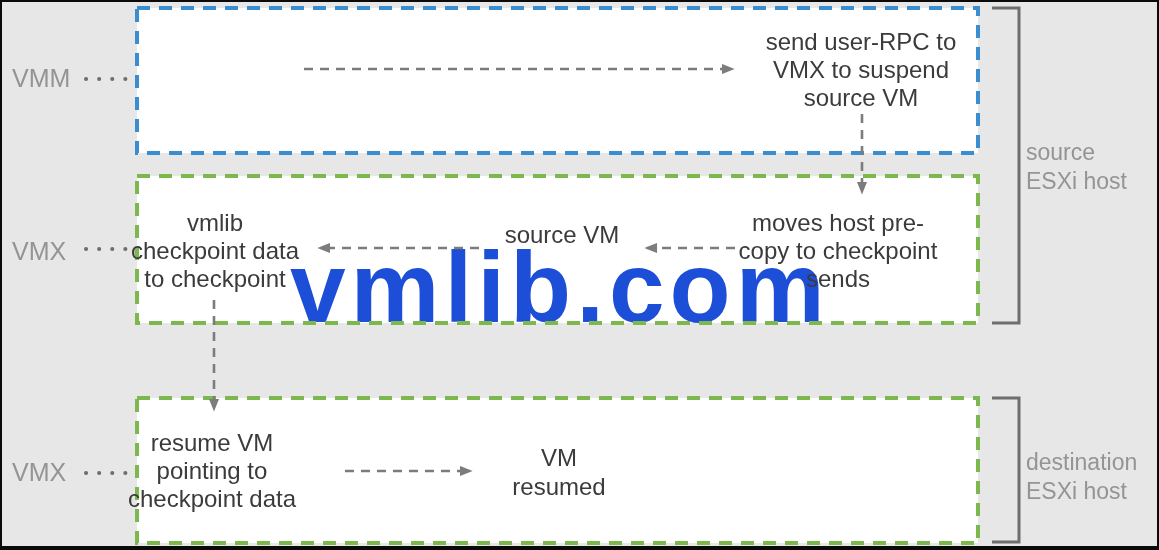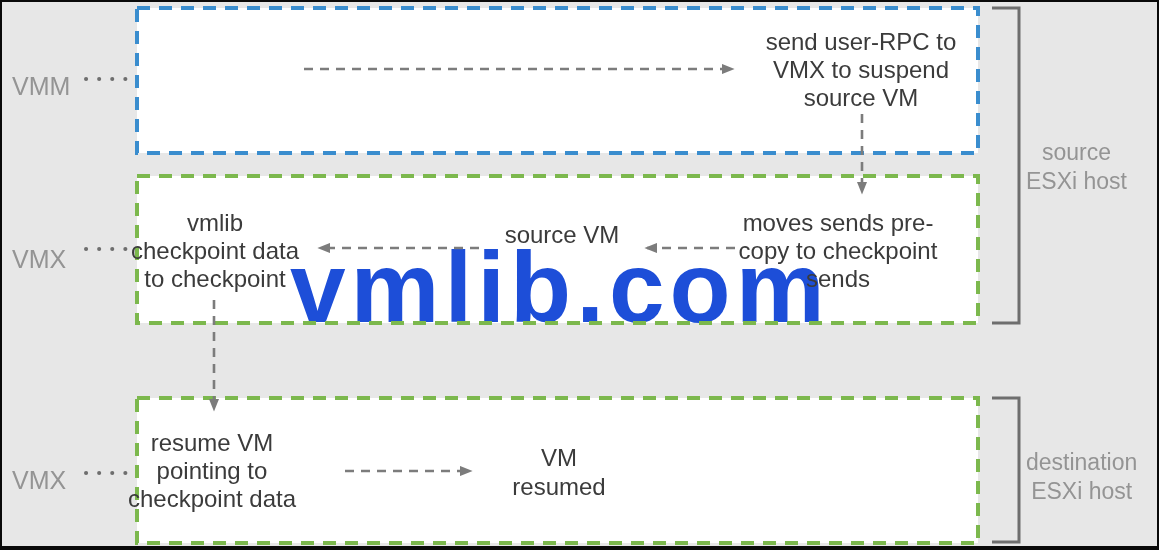--- a/index.html
+++ b/index.html
@@ -19,23 +19,23 @@
   .watermark{
     position:absolute;z-index:2;
     left:288px;top:235px;
     font-size:100px;line-height:100px;
     font-weight:bold;letter-spacing:5px;
     color:#1d4ed8;white-space:nowrap;
   }
   .txt{position:absolute;z-index:4;text-align:center;}
   .node{font-size:24px;line-height:28px;color:#3b3b3b;}
   .node span{display:block;}
-  .lane-label{font-size:25px;line-height:30px;color:#949494;text-align:left;margin-top:8px;}
+  .lane-label{font-size:25px;line-height:30px;color:#949494;text-align:left;}
   .host-label{font-size:23px;line-height:29px;color:#949494;text-align:left;white-space:nowrap;}
-  .host-label span{display:block;text-align:center;}
+  .host-label span{display:block;}
   
   #n-precopy    {left:138px;top:41px; width:196px;}
   #n-sendrpc    {left:742px;top:26px; width:234px;}
   #n-moves      {left:724px;top:207px;width:224px;}
   #n-suspends   {left:485px;top:219px;width:150px;}
   #n-sends      {left:121px;top:207px;width:184px;}
   #n-resume     {left:115px;top:427px;width:190px;}
   #n-resumed    {left:494px;top:441px;width:126px;line-height:29px;}
   
   #lane-vmm {left:10px;top:61px; width:70px;}
@@ -87,21 +87,21 @@
   <div class="txt lane-label" id="lane-vmm">VMM</div>
   <div class="txt lane-label" id="lane-vmx1">VMX</div>
   <div class="txt lane-label" id="lane-vmx2">VMX</div>
 
   <div class="txt node" id="n-sendrpc">
     <span>send user-RPC to</span>
     <span>VMX to suspend</span>
     <span>source VM</span>
   </div>
   <div class="txt node" id="n-moves">
-    <span>moves sends pre-</span>
+    <span>moves host pre-</span>
     <span>copy to checkpoint</span>
     <span>sends</span>
   </div>
   <div class="txt node" id="n-suspends">
     <span>source VM</span>
   </div>
   <div class="txt node" id="n-sends">
     <span>vmlib</span>
     <span>checkpoint data</span>
     <span>to checkpoint</span>

